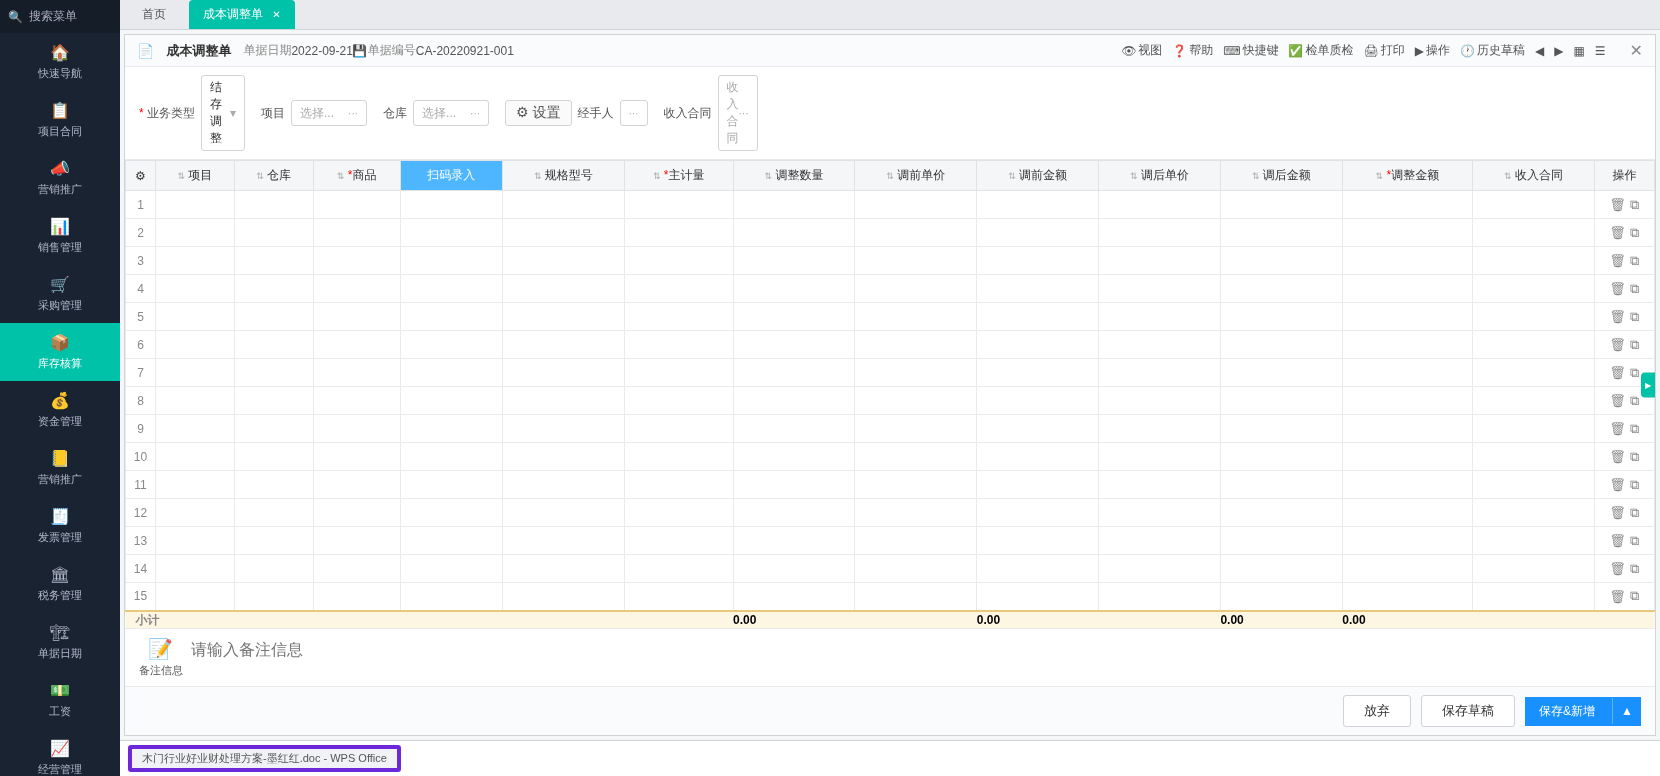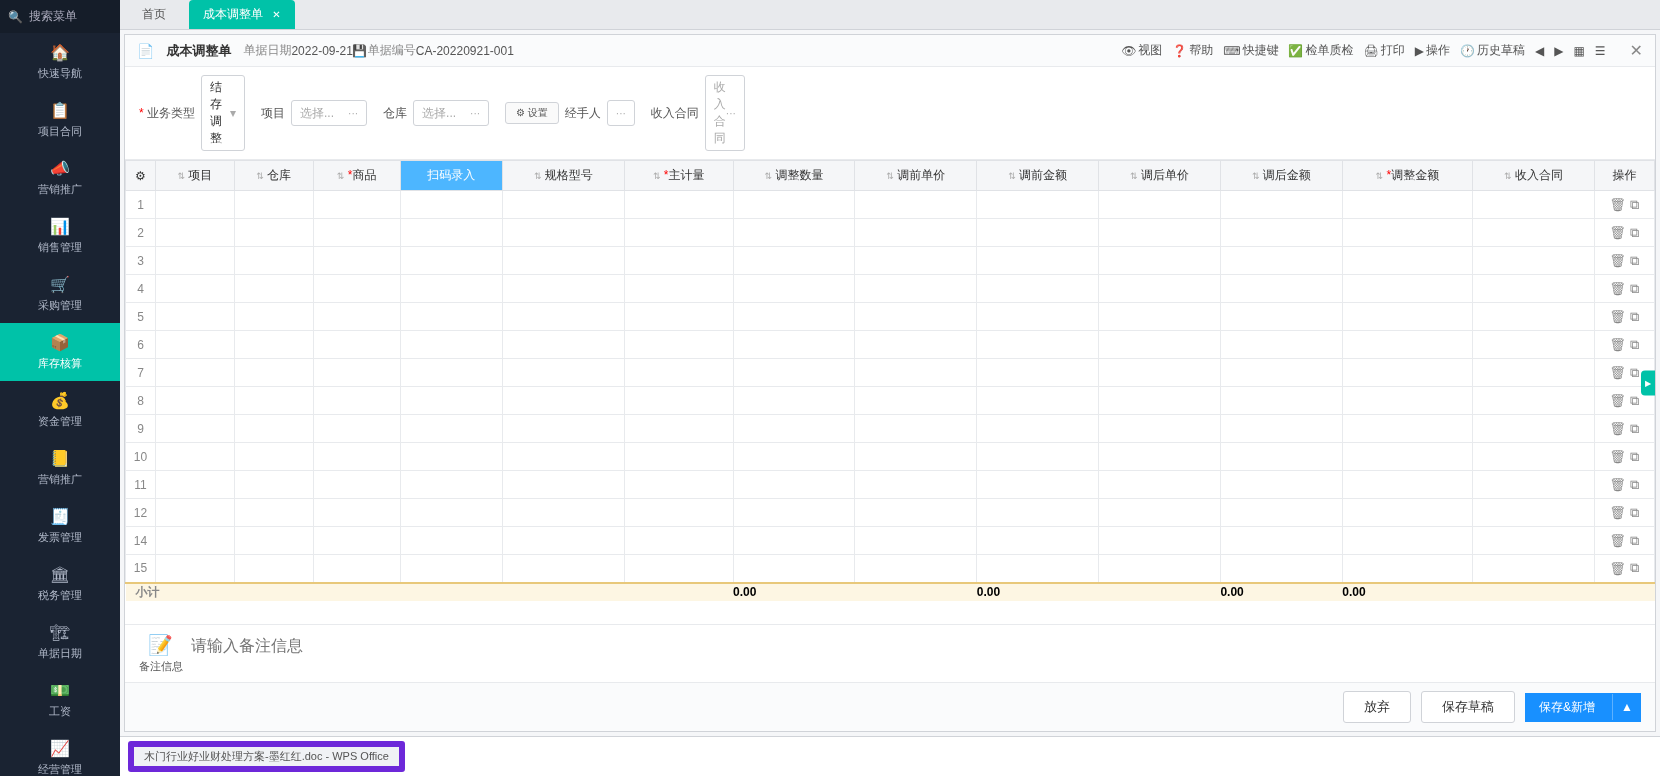--- a/index.html
+++ b/index.html
@@ -149,21 +149,21 @@
     .field-value .dots { color: #aaa; font-size: 10px; }
     .field-value .chevron { color: #aaa; }
 
     
     .settings-btn {
       padding: 3px 10px;
       border: 1px solid #d0d3d8;
       border-radius: 3px;
       background: #fafafa;
       cursor: pointer;
-      font-size: 10px;
+      font-size: 14px;
       color: #555;
       white-space: nowrap;
     }
 
     
     .table-container {
       flex: 1;
       overflow: auto;
     }
     table {
@@ -283,21 +283,21 @@
     
     .taskbar {
       background: #fff;
       border-top: 1px solid #d0d3d8;
       padding: 4px 8px;
       display: flex;
       align-items: center;
     }
     .taskbar-item {
       background: #f0f2f5;
-      border: 6px solid #6d28d9;
+      border: 4px solid #6d28d9;
       border-radius: 3px;
       padding: 2px 10px;
       font-size: 11px;
       color: #555;
       cursor: pointer;
     }
 
     
     ::-webkit-scrollbar { width: 6px; height: 6px; }
     ::-webkit-scrollbar-track { background: #f0f2f5; }
@@ -777,20 +777,42 @@
       <td></td>
       <td></td>
       <td class="action-col">
         <div class="action-icons">
           <span class="action-icon">🗑</span>
           <span class="action-icon">⧉</span>
         </div>
       </td>
     </tr>
             <tr>
+      <td class="row-num">13</td>
+      <td></td>
+      <td></td>
+      <td></td>
+      <td></td>
+      <td></td>
+      <td></td>
+      <td></td>
+      <td></td>
+      <td></td>
+      <td></td>
+      <td></td>
+      <td></td>
+      <td></td>
+      <td class="action-col">
+        <div class="action-icons">
+          <span class="action-icon">🗑</span>
+          <span class="action-icon">⧉</span>
+        </div>
+      </td>
+    </tr>
+            <tr>
       <td class="row-num">14</td>
       <td></td>
       <td></td>
       <td></td>
       <td></td>
       <td></td>
       <td></td>
       <td></td>
       <td></td>
       <td></td>

